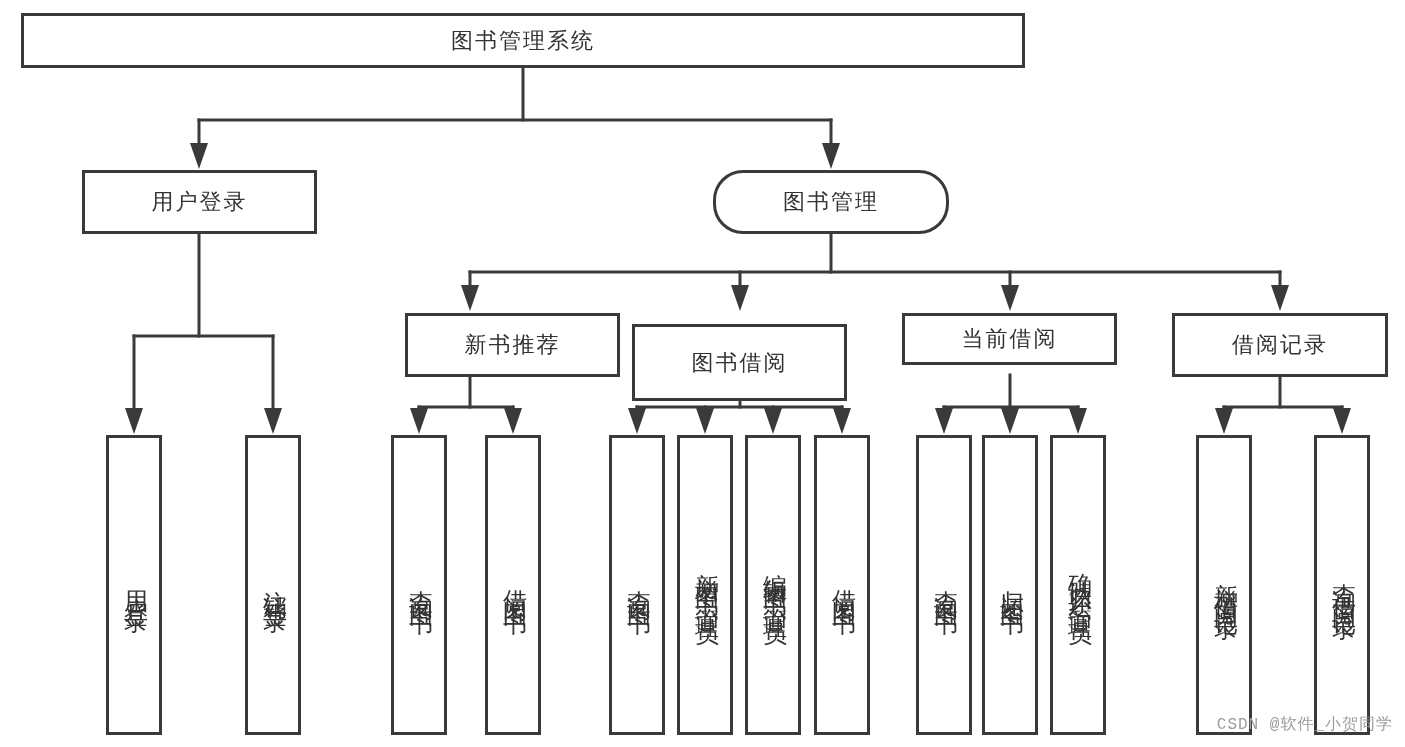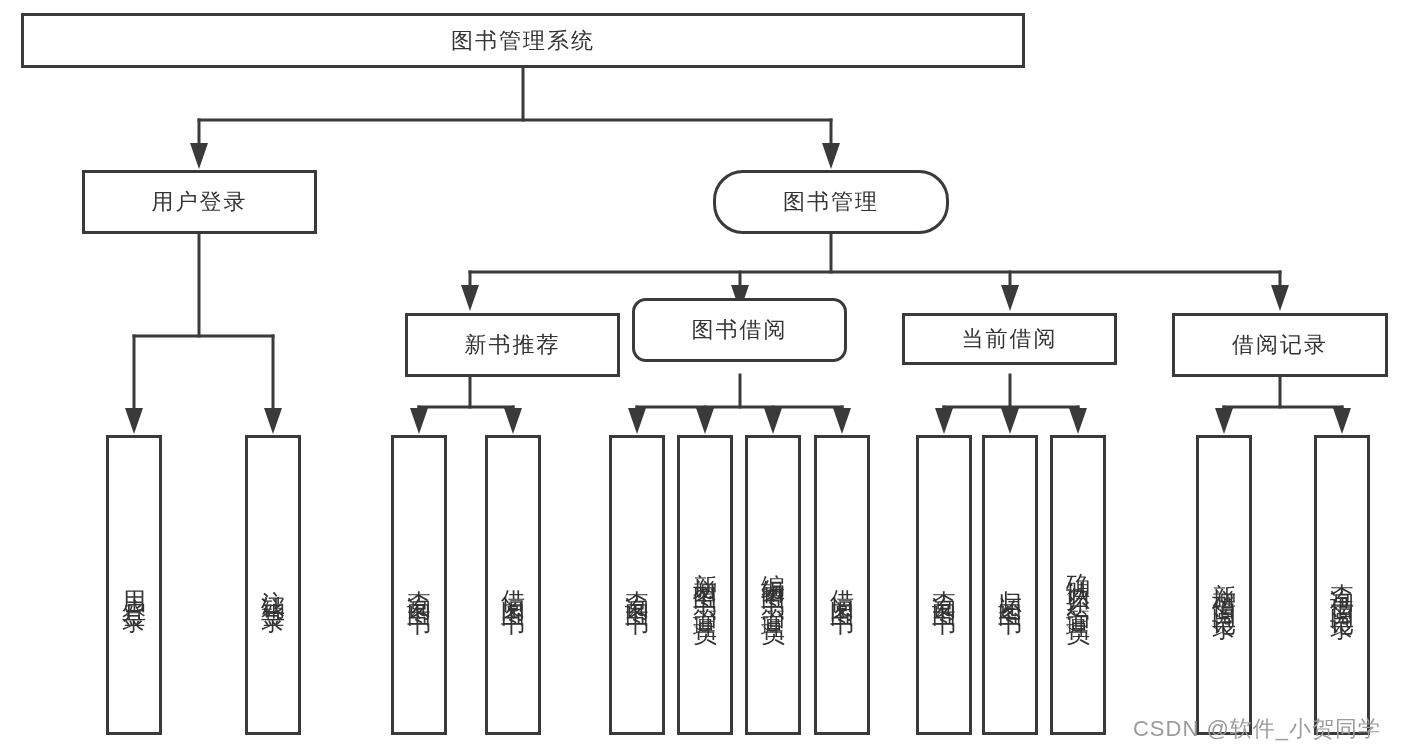--- a/index.html
+++ b/index.html
@@ -1,20 +1,20 @@
 <!DOCTYPE html>
 <html style="--line: #3a3a3a; --text: #333333; --wm: #9b9b9b; --bg: #ffffff;"><head>
 <meta charset="utf-8">
 <style>
   html,body{margin:0;padding:0;background:#fff;}
   .stage{
     position:relative;
     width:1405px;height:747px;
     background:var(--bg,#ffffff);
-    font-family:Liberation Sans, sans-serif;
+    font-family:Liberation Mono, monospace;
     overflow:hidden;
   }
   .stage svg{position:absolute;left:0;top:0;color:var(--line,#3a3a3a);}
   .node{
     position:absolute;
     box-sizing:border-box;
     background:#fff;
     border:3px solid var(--line,#3a3a3a);
     display:flex;align-items:center;justify-content:center;
     color:var(--text,#333333);
@@ -27,22 +27,22 @@
   .vbox span{
     writing-mode:vertical-rl;
     text-orientation:mixed;
     font-size:24px;
     letter-spacing:7px;
     line-height:1;
     white-space:nowrap;
   }
   .watermark{
     position:absolute;
-    right:24px;top:714px;
-    font-size:22px;
+    right:12px;top:714px;
+    font-size:16px;
     letter-spacing:1px;
     color:var(--wm,#9b9b9b);
     white-space:nowrap;
   }
 </style>
 </head>
 <body>
 
 <div class="stage">
 
@@ -119,21 +119,21 @@
   <div class="node hbox" style="left:82px;top:170px;width:235px;height:64px;">
     <span>用户登录</span>
   </div>
   <div class="node hbox" style="left:713px;top:170px;width:236px;height:64px;border-radius:30px;">
     <span>图书管理</span>
   </div>
 
   <div class="node hbox" style="left:363px;top:313px;width:215px;height:64px;margin-left:42px;">
     <span>新书推荐</span>
   </div>
-  <div class="node hbox" style="left:632px;top:298px;width:215px;height:64px;border-radius:14px;">
+  <div class="node hbox" style="left:632px;top:324px;width:215px;height:77px;">
     <span>图书借阅</span>
   </div>
   <div class="node hbox" style="left:902px;top:313px;width:215px;height:52px;">
     <span>当前借阅</span>
   </div>
   <div class="node hbox" style="left:1172px;top:313px;width:216px;height:64px;align-items:center;">
     <span>借阅记录</span>
   </div>
 
   <div class="node vbox" style="left:106px;top:435px;width:56px;height:300px;">

